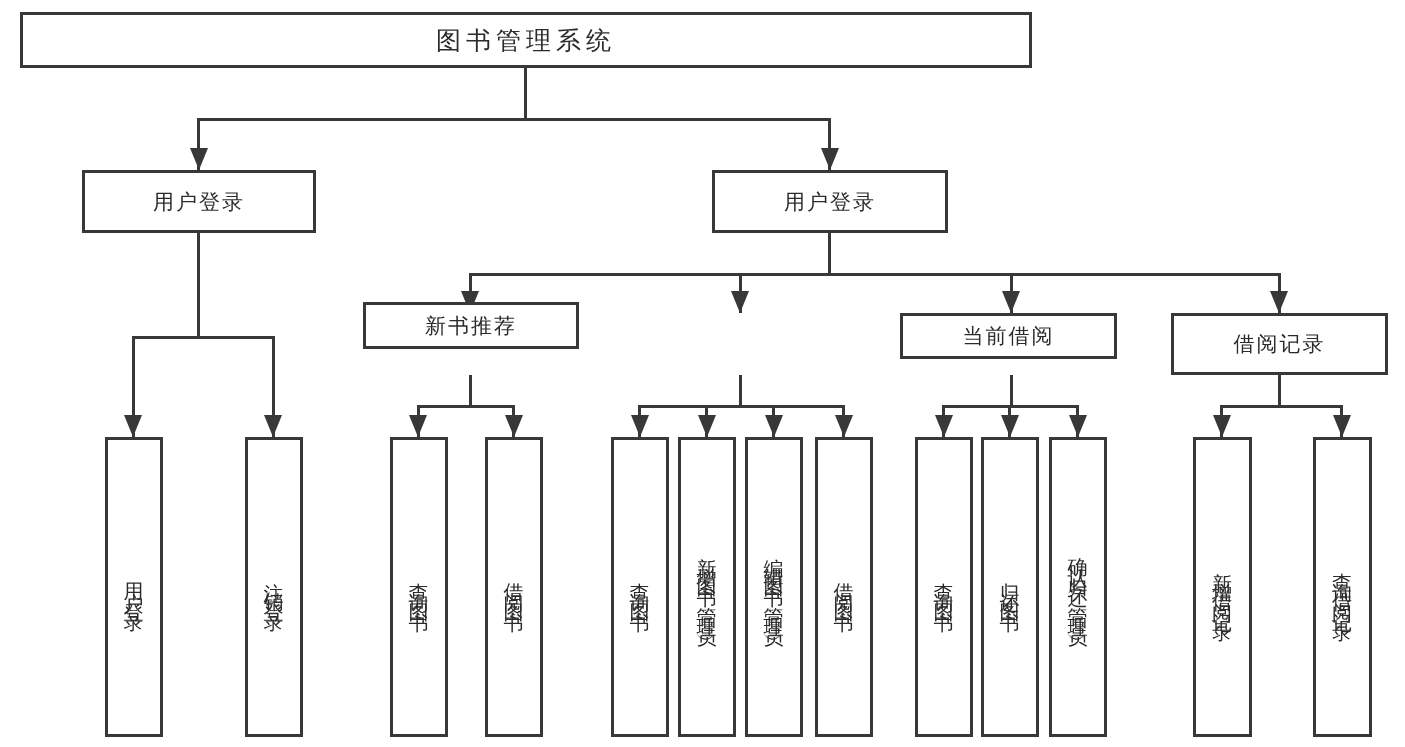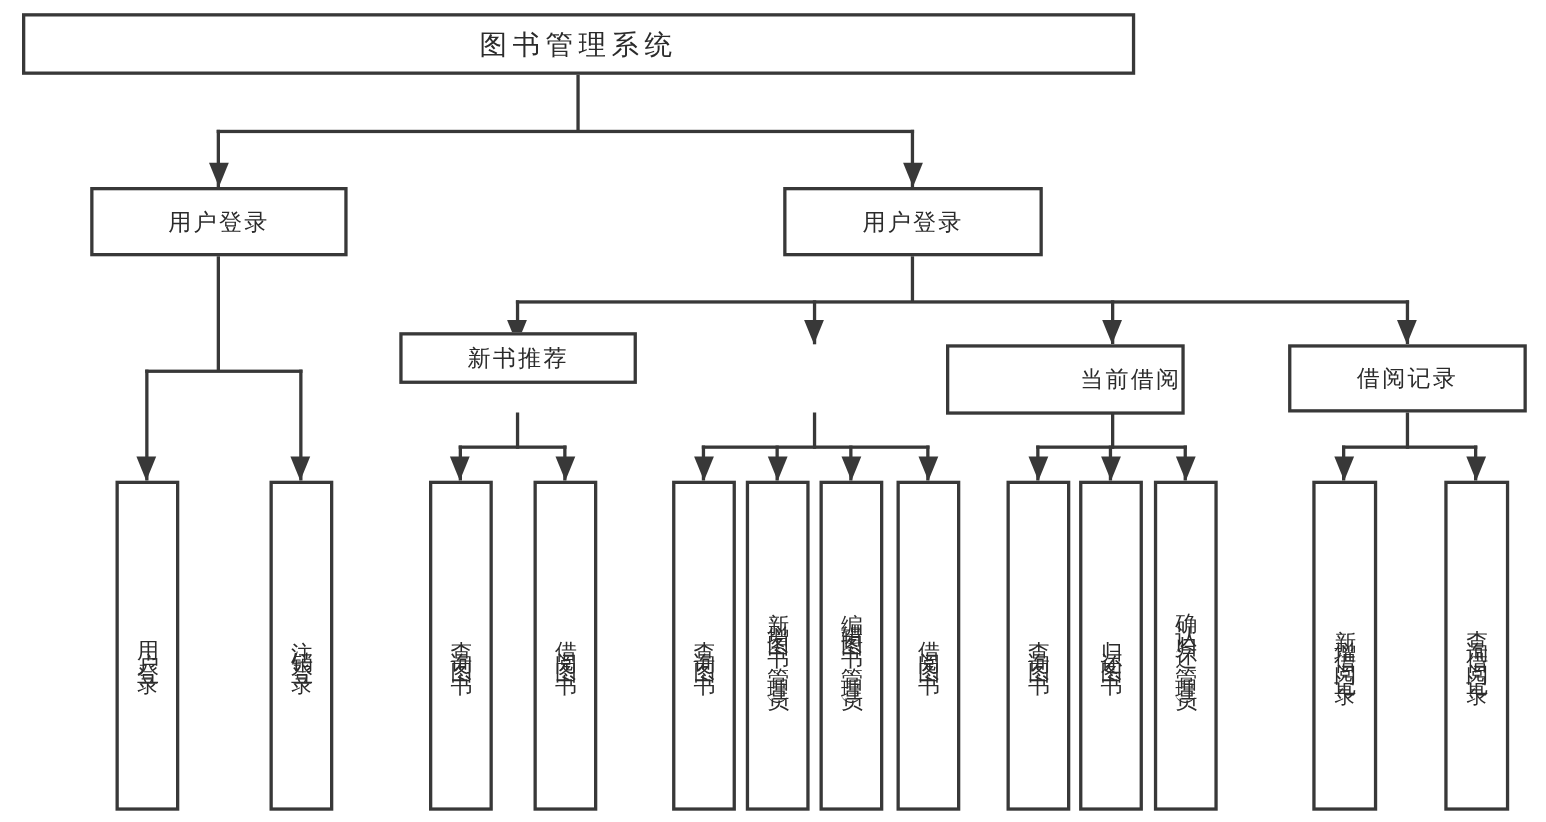--- a/index.html
+++ b/index.html
@@ -96,21 +96,21 @@
   <div class="line" style="left:1010px; top:273px; width:3px; height:40px;"></div>
   <div class="line" style="left:1278px; top:273px; width:3px; height:40px;"></div>
   <div class="arrow" style="left:461px; top:291px;"></div>
   <div class="arrow" style="left:731px; top:291px;"></div>
   <div class="arrow" style="left:1002px; top:291px;"></div>
   <div class="arrow" style="left:1270px; top:291px;"></div>
 
   <div class="box" style="left:363px; top:302px; width:216px; height:47px;">
     <span class="h-label">新书推荐</span>
   </div>
-  <div class="box" style="left:860px; top:313px; width:217px; height:64px;justify-content:flex-end;">
+  <div class="box" style="left:900px; top:313px; width:217px; height:46px;">
     <span class="h-label">当前借阅</span>
   </div>
   <div class="box" style="left:1171px; top:313px; width:217px; height:62px;">
     <span class="h-label">借阅记录</span>
   </div>
 
   <div class="line" style="left:469px; top:375px; width:3px; height:33px;"></div>
   <div class="line" style="left:417px; top:405px; width:98px; height:3px;"></div>
   <div class="line" style="left:417px; top:405px; width:3px; height:32px;"></div>
   <div class="line" style="left:512px; top:405px; width:3px; height:32px;"></div>

